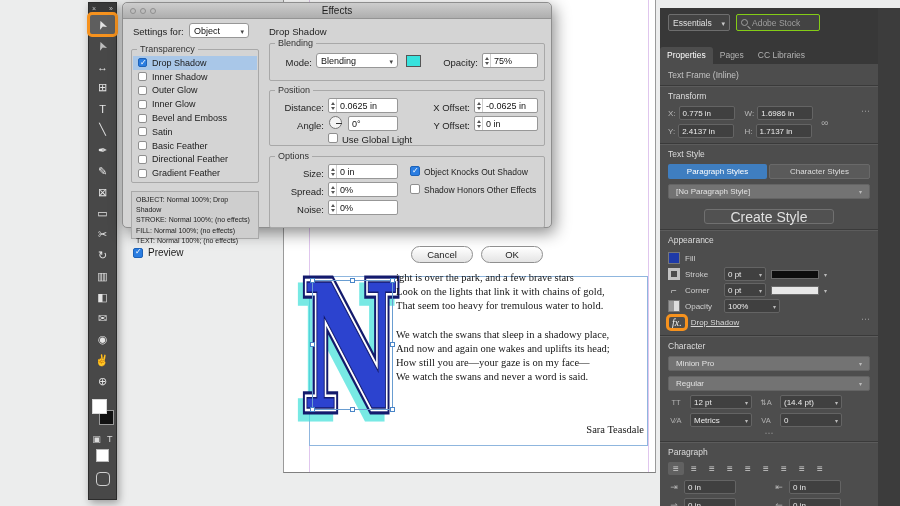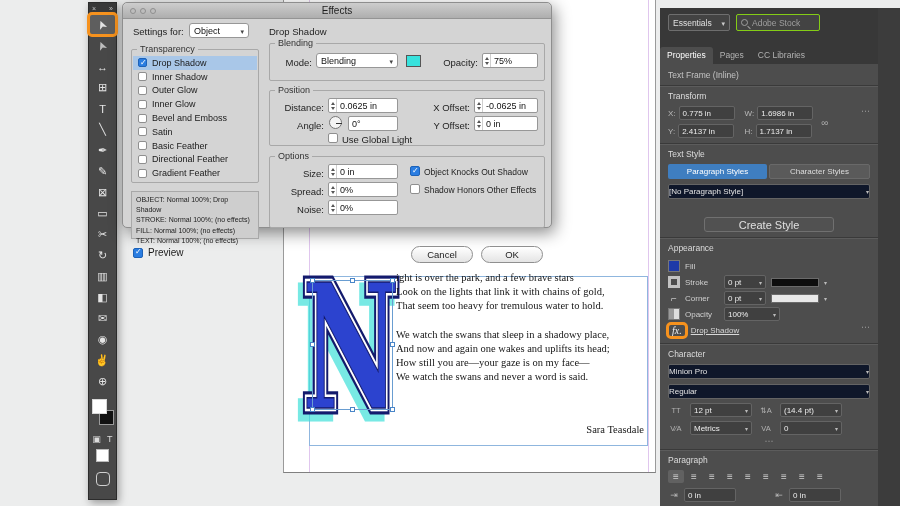--- a/index.html
+++ b/index.html
@@ -116,24 +116,24 @@
   .transform-wrap{display:flex;align-items:center}
   .tr-grid{display:grid;grid-template-columns:auto auto;gap:4px 10px}
   .tr-cell{display:flex;align-items:center;gap:3px;color:#b9b9b9}
   .tr-cell .dfield{width:56px}
   .tr-side{margin-left:8px;color:#a8a8a8;font-size:10px}
   .more{margin-left:auto;color:#a8a8a8;font-size:9px;align-self:flex-start}
   .style-btns{display:flex;gap:2px}
   .sbtn{flex:1;height:15px;display:flex;align-items:center;justify-content:center;font-size:8px;border-radius:2px}
   .sbtn.primary{background:#3f7ec0;color:#fff}
   .sbtn.sec{background:#5a5a5a;color:#ddd;border:1px solid #696969}
-  .ddrop{background:#0f172a;border:1px solid #646464;border-radius:2px;height:15px;display:flex;
-       align-items:center;justify-content:space-between;padding:0 0;font-size:8px;color:#e2e2e2;margin-top:5px}
-  .create-btn{margin:18px auto 0;width:130px;height:15px;border:1px solid #707070;border-radius:3px;
-       display:flex;align-items:center;justify-content:center;font-size:11px;color:#e0e0e0;background:#515151}
+  .ddrop{background:#737373;border:1px solid #646464;border-radius:2px;height:15px;display:flex;
+       align-items:center;justify-content:space-between;padding:0 7px;font-size:8px;color:#e2e2e2;margin-top:5px}
+  .create-btn{margin:10px auto 0;width:130px;height:15px;border:1px solid #707070;border-radius:3px;
+       display:flex;align-items:center;justify-content:center;font-size:14px;color:#e0e0e0;background:#515151}
   .ap-row{display:flex;align-items:center;gap:5px;height:16px;color:#cfcfcf}
   .swatch{width:12px;height:12px;border:1px solid #777;flex:none}
   .fill-swatch{background:#1e3aa8}
   .stroke-icon{width:12px;height:12px;border:3px solid #c2c2c2;flex:none}
   .op-icon{width:12px;height:12px;border:1px solid #777;background:linear-gradient(90deg,#9a9a9a 50%,#dedede 50%);flex:none}
   .corner-glyph{width:12px;text-align:center;color:#c2c2c2;font-size:10px;flex:none}
   .ap-label{width:34px}
   .ap-field{width:42px}
   .preview-bar{width:48px;height:9px;border:1px solid #6a6a6a}
   .preview-bar.black{background:#0d0d0d}

